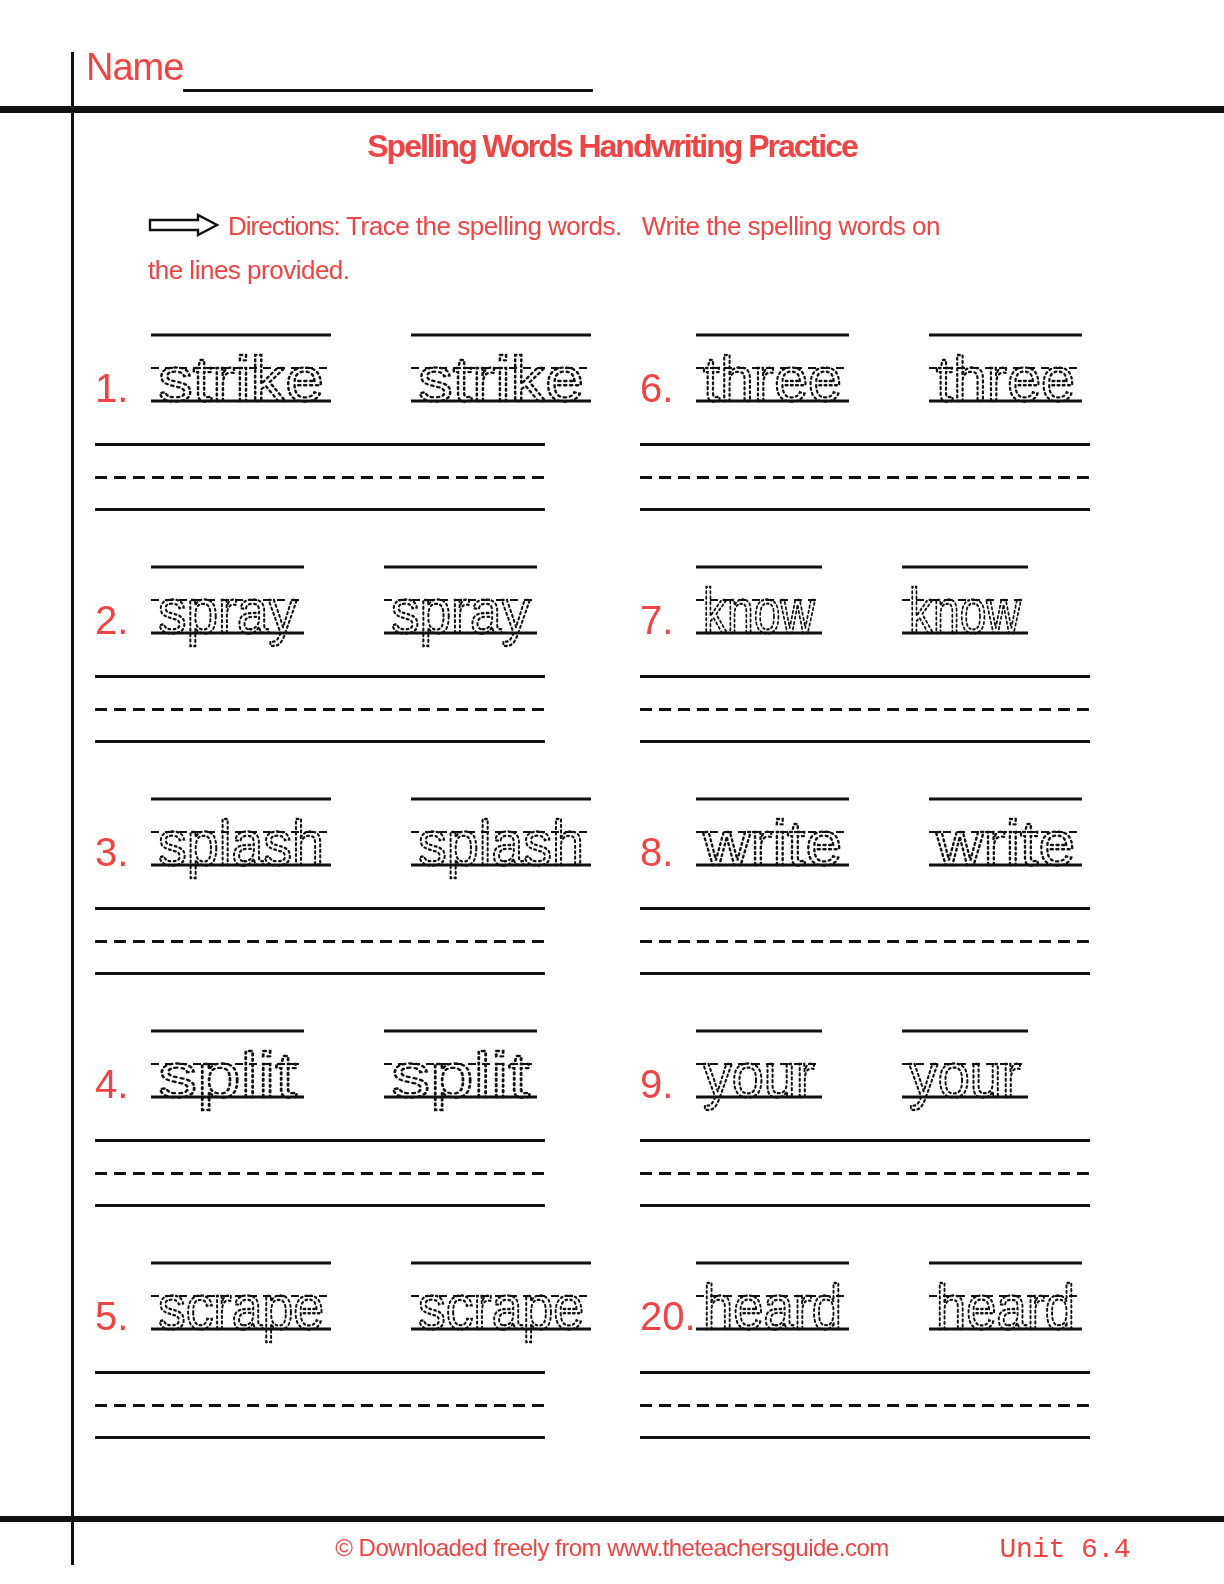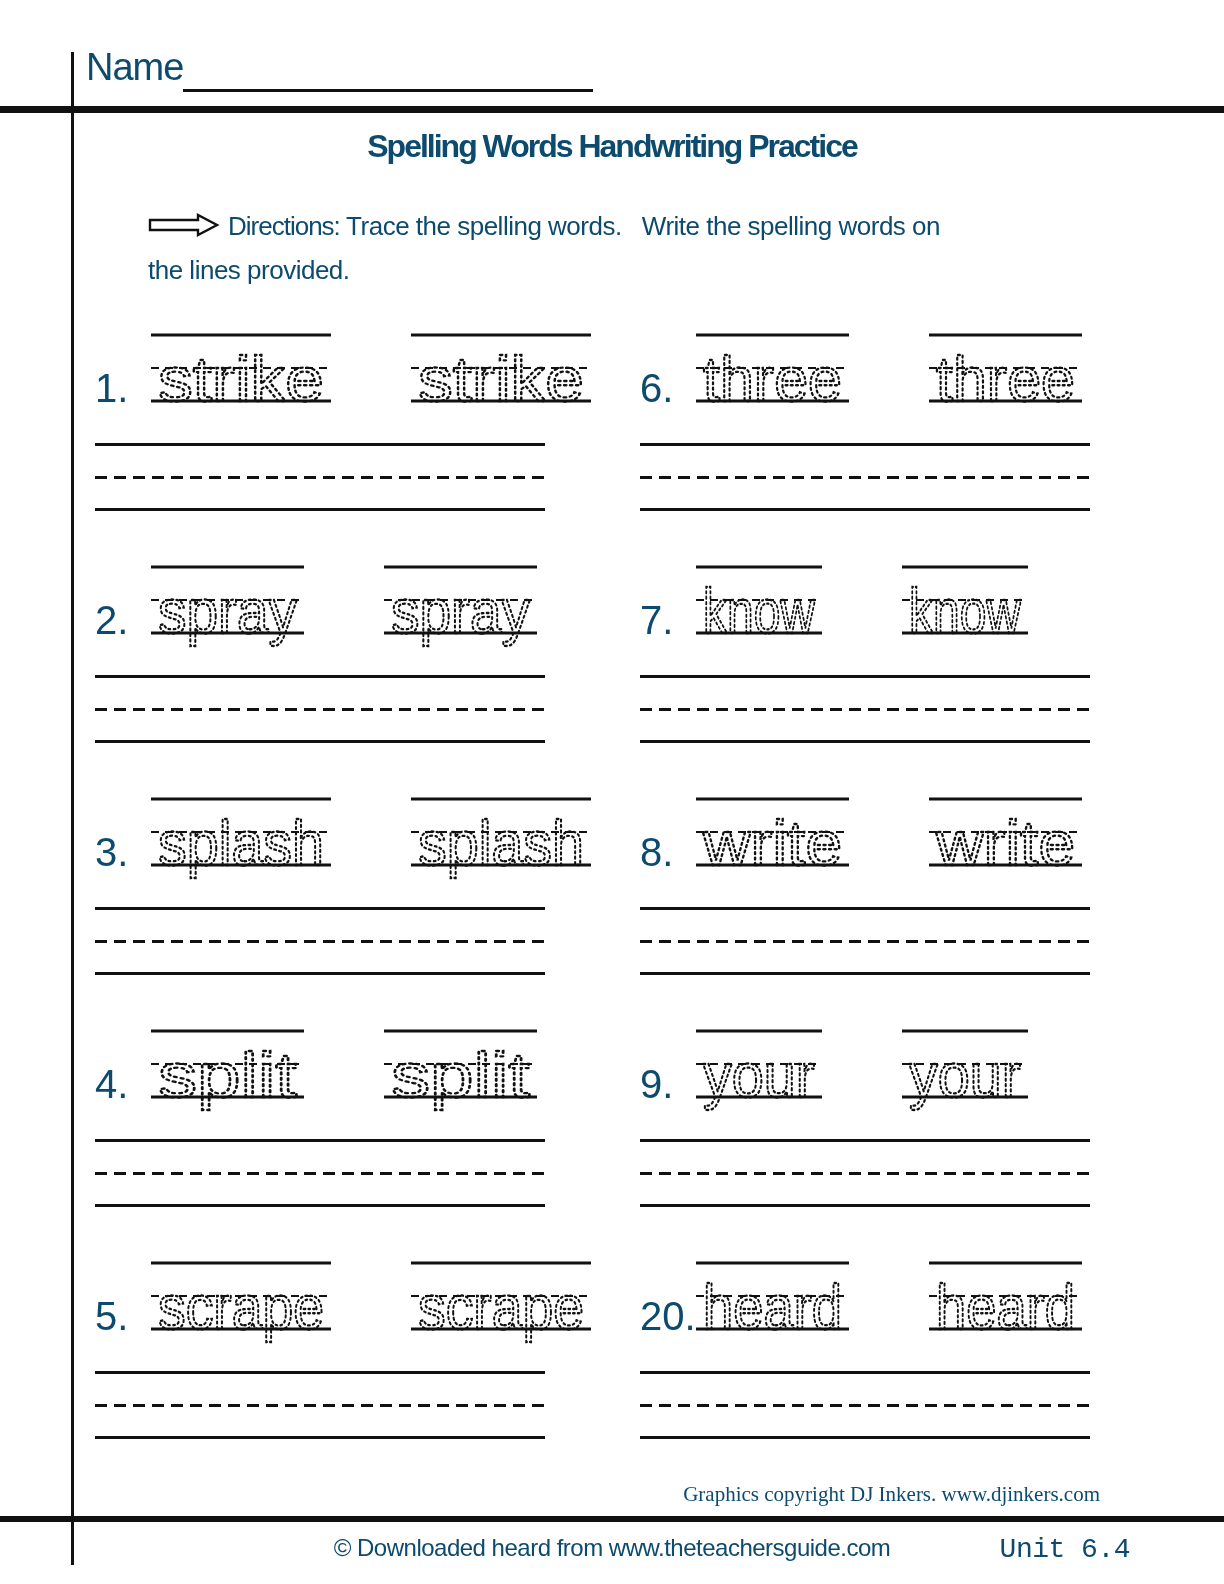--- a/index.html
+++ b/index.html
@@ -1,18 +1,18 @@
 <!DOCTYPE html>
 <html><head>
 <meta charset="utf-8">
 <style>
   html,body{margin:0;padding:0;background:#fff;}
   .page{
     position:relative;width:1224px;height:1584px;background:#fff;overflow:hidden;
-    font-family:"Liberation Sans",sans-serif;color:#0c4a6e;
+    font-family:"Liberation Sans",sans-serif;color:#ef4444;
   }
   
   .v-rule{position:absolute;left:71px;top:52px;width:3px;height:1513px;background:#111;}
   .top-rule{position:absolute;left:0;top:106px;width:100%;height:7px;background:#111;}
   .bottom-rule{position:absolute;left:0;top:1516px;width:100%;height:6px;background:#111;}
 
   
   .name-row{position:absolute;left:86px;top:42px;height:50px;display:flex;align-items:flex-end;}
   .name-label{font-size:38px;line-height:50px;letter-spacing:-1px;}
   .name-line{width:410px;height:50px;border-bottom:3.5px solid #111;}
@@ -285,18 +285,17 @@
         <line class="gl solid" x1="0" y1="72" x2="153" y2="72"></line>
         <text class="tw" x="7" y="72" lengthAdjust="spacingAndGlyphs" textLength="139">heard</text>
       </svg>
     </div>
     <div class="wl solid wl1"></div>
     <div class="wl dash  wl2"></div>
     <div class="wl solid wl3"></div>
   </div>
 </div>
 
-  <div class="graphics-credit">Graphics copyright DJ Inkers. www.djinkers.com</div>
   <div class="bottom-rule"></div>
-  <div class="footer-center">© Downloaded heard from www.theteachersguide.com</div>
+  <div class="footer-center">© Downloaded freely from www.theteachersguide.com</div>
   <div class="footer-unit">Unit 6.4</div>
 
 </div>
 
 </body></html>

